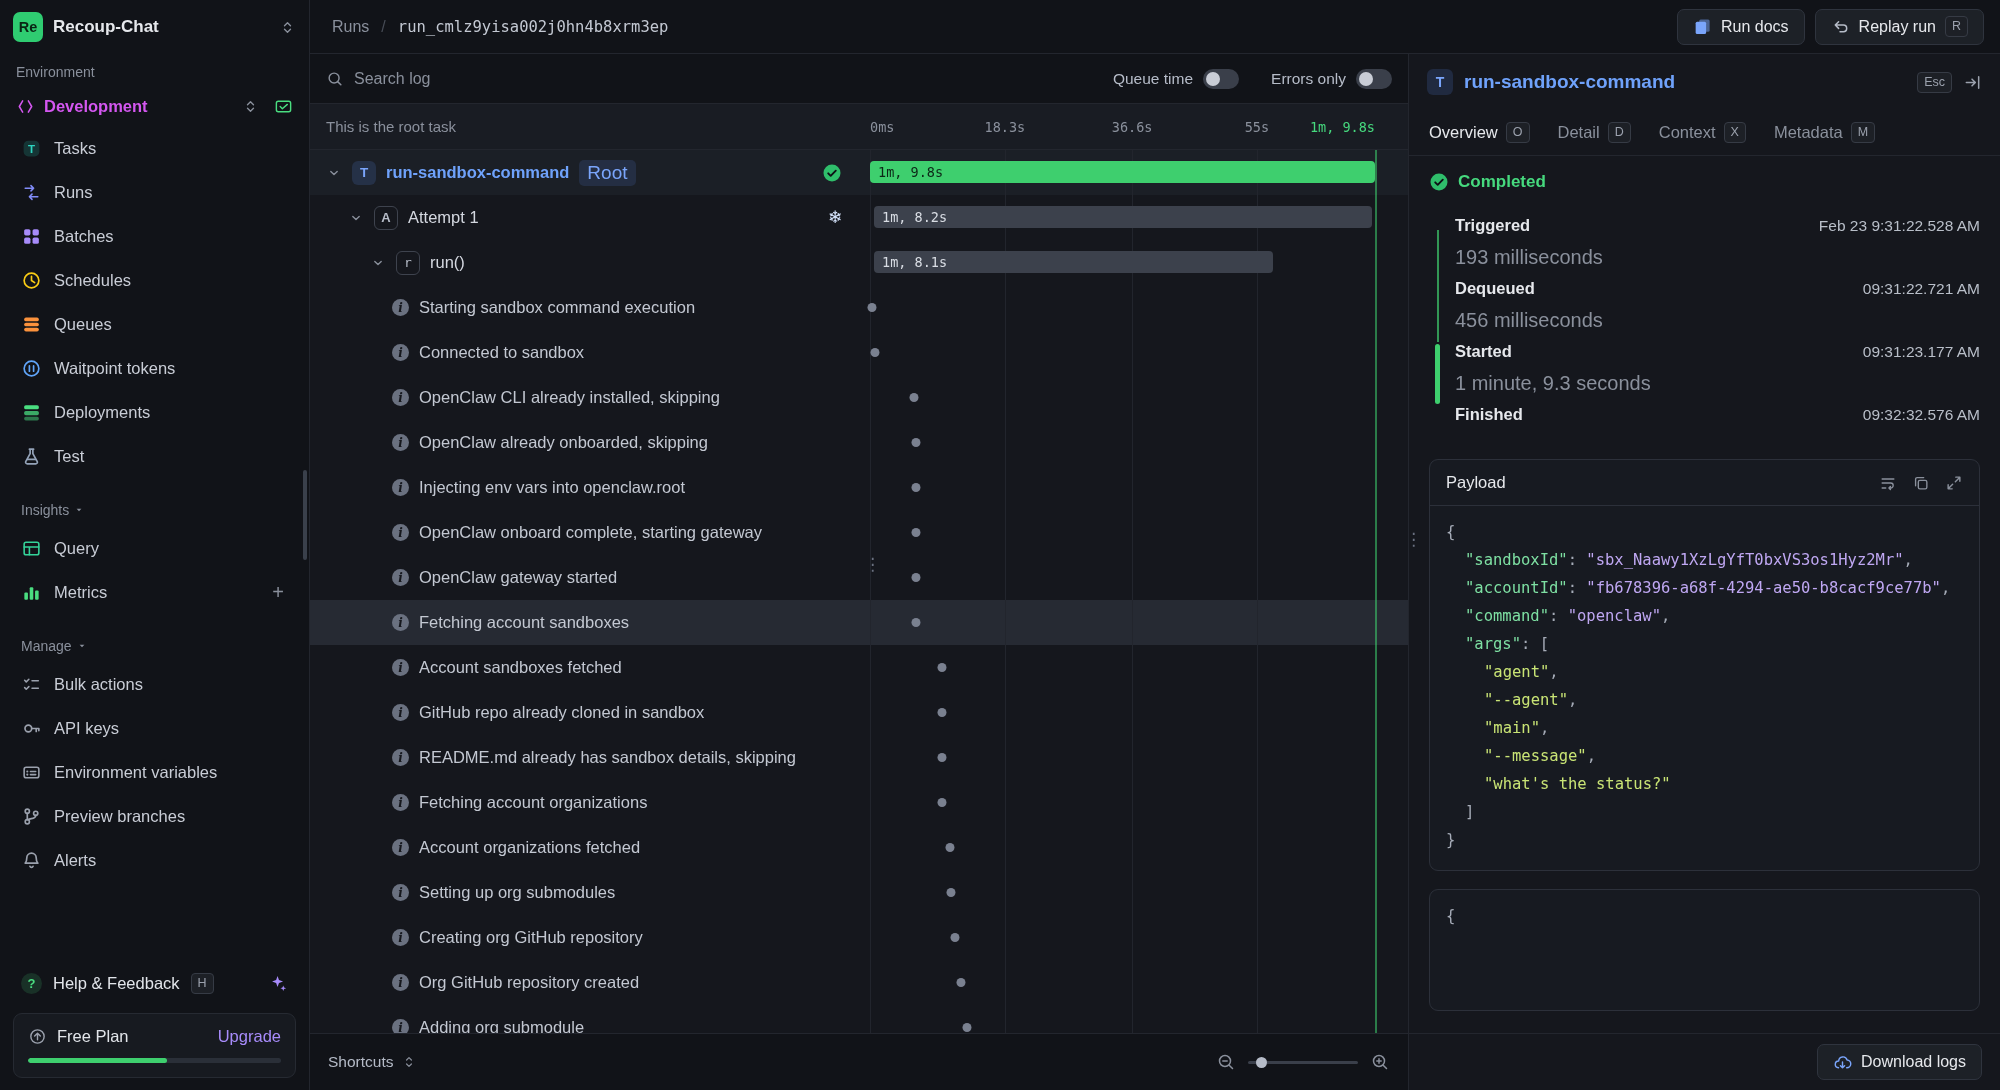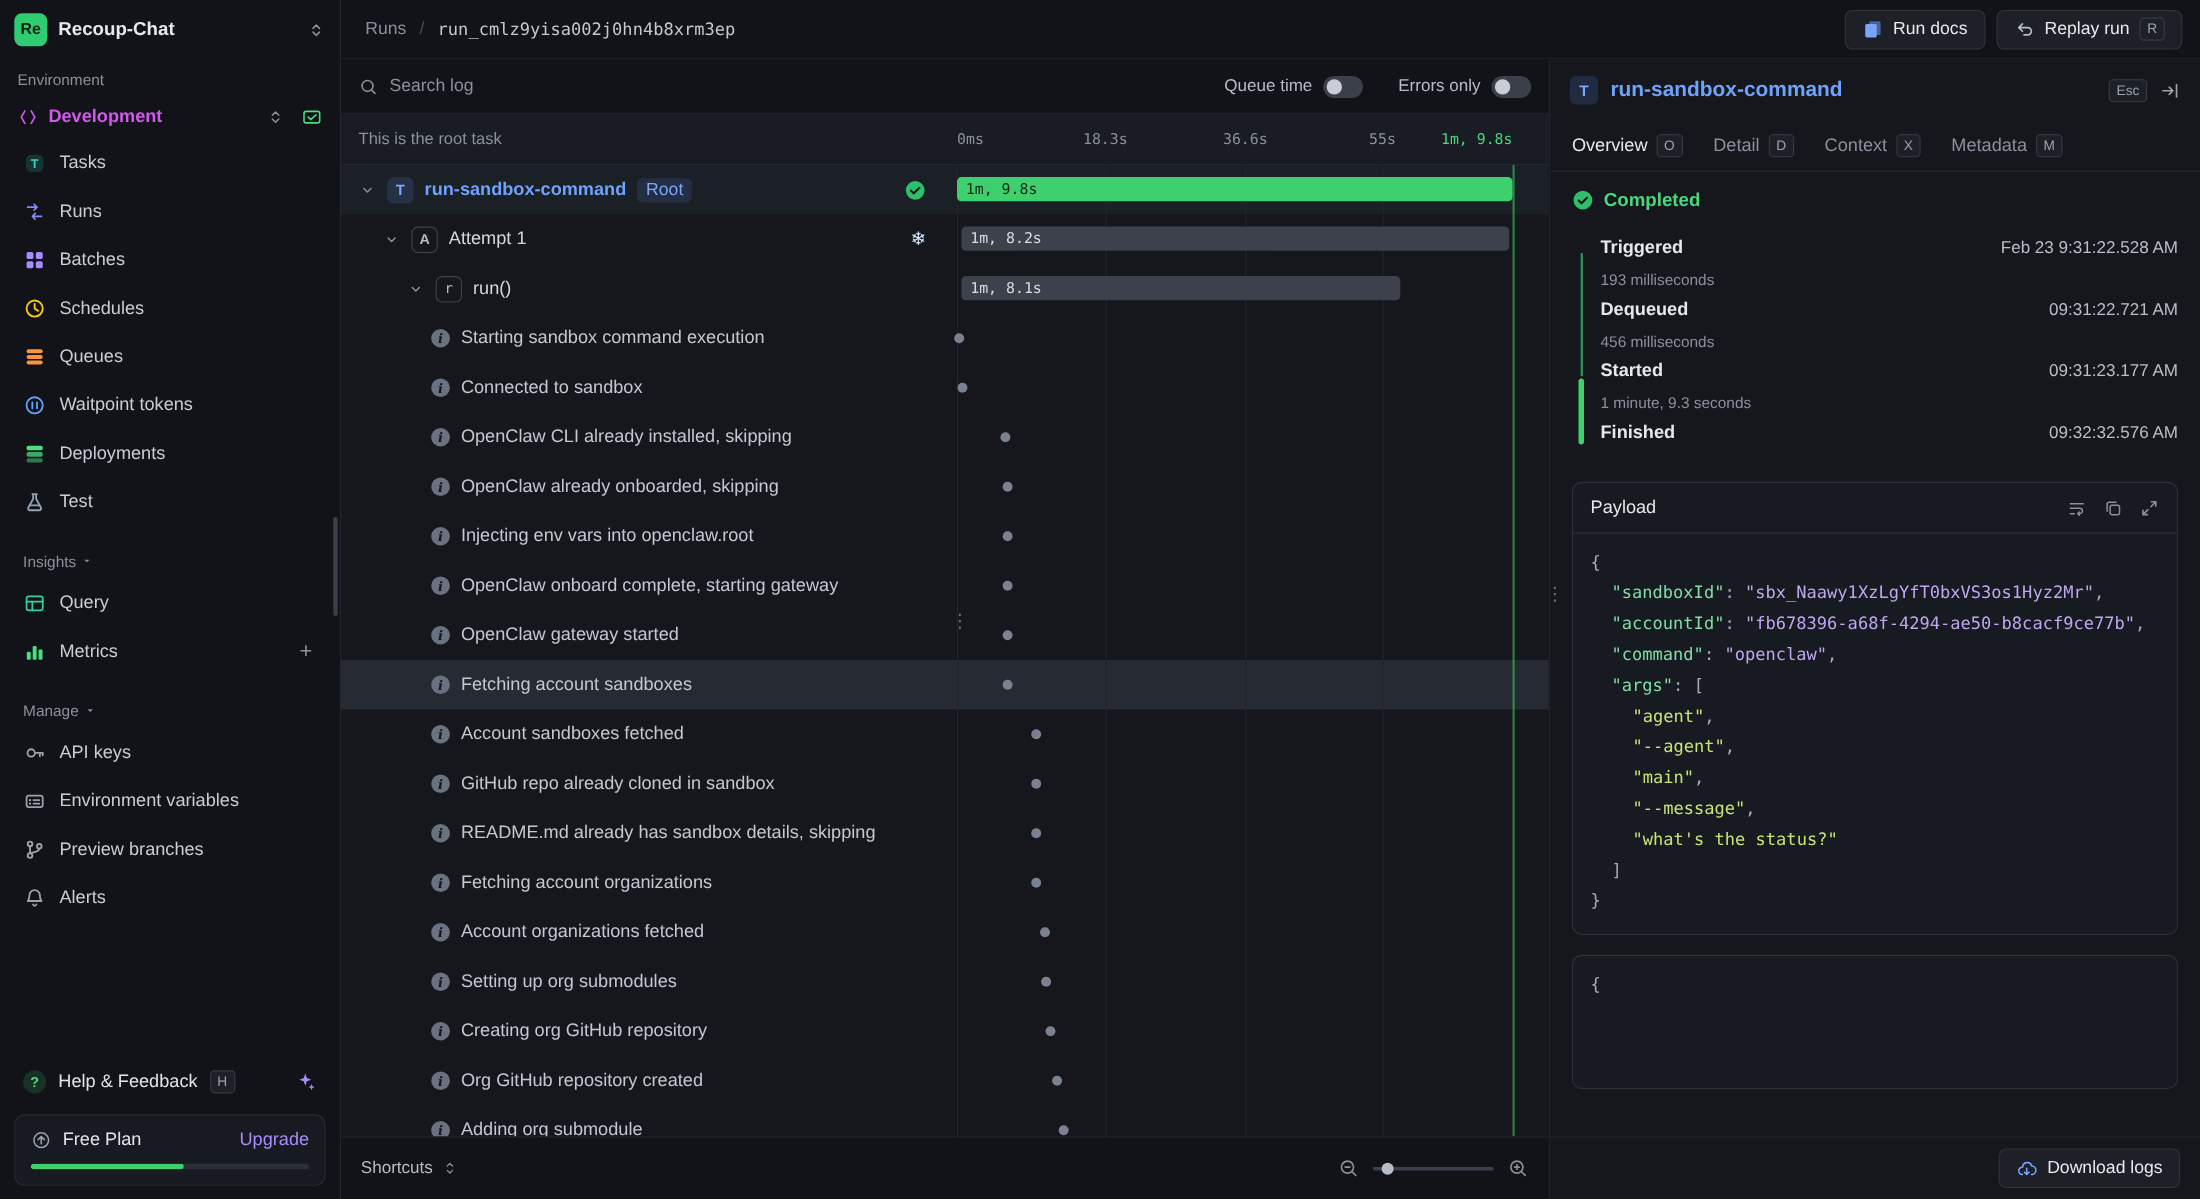--- a/index.html
+++ b/index.html
@@ -89,21 +89,21 @@
   .namecol{width:546px;flex:0 0 546px;display:flex;align-items:center;gap:10px;overflow:hidden;white-space:nowrap;height:100%}
   .chev{color:#8A909C;flex:0 0 16px}.chev svg{width:16px;height:16px}
   .row-ic{flex:0 0 auto}
   .ic-task{background:rgba(91,141,248,.16);color:var(--blue2);font-weight:bold;border-radius:6px;width:24px;height:24px;display:flex;align-items:center;justify-content:center;font-size:13.5px}
   .ic-attempt,.ic-fn{border:1.5px solid #3E434E;color:#B6BCC8;border-radius:6px;width:24px;height:24px;display:flex;align-items:center;justify-content:center;font-size:13px;font-weight:bold}
   .ic-fn{font-family:"DejaVu Sans Mono",monospace;font-weight:normal}
   .info-ic{width:17px;height:17px;border-radius:50%;background:#6A7180;color:#15171C;font:italic bold 12px "DejaVu Serif",serif;display:flex;align-items:center;justify-content:center}
   .row-label{font-size:16.5px;color:#C3C8D2}
   .row-label.t-blue{color:#6FA2FB;font-weight:bold}
   .row-label.t-light{color:#D4D8E0}
-  .root-badge{background:rgba(91,141,248,.14);color:var(--blue2);border-radius:5px;font-size:16px;padding:2px 8px}
+  .root-badge{background:rgba(91,141,248,.14);color:var(--blue2);border-radius:5px;font-size:19px;padding:2px 8px}
   .end-ic{margin-left:auto;margin-right:14px;flex:0 0 auto}
   .end-ic svg{width:20px;height:20px}
   .end-ic.snow{color:#D7E6FF;font-size:17px}
   .chartcol{flex:1;position:relative;z-index:2;height:100%}
   .bar{position:absolute;top:11px;height:22px;border-radius:4px;display:flex;align-items:center;padding-left:8px;font-family:"DejaVu Sans Mono",monospace;font-size:13.5px;white-space:nowrap;overflow:hidden}
   .bar.green{background:var(--green);color:#0D2817}
   .bar.gray{background:var(--bargray);color:#D9DDE4}
   .dot{position:absolute;top:18px;width:9px;height:9px;border-radius:50%;background:#7A8190;transform:translateX(-50%)}
   .logfooter{height:57px;flex:0 0 57px;border-top:1px solid var(--line);background:var(--bg);display:flex;align-items:center;padding:0 18px;gap:8px}
   .shortcuts-label{color:var(--txt2);font-size:15.5px}
@@ -127,21 +127,21 @@
   .status-row{display:flex;align-items:center;gap:9px;margin-bottom:24px}
   .status-row svg{width:20px;height:20px}
   .status-text{color:var(--green2);font-size:17px;font-weight:bold}
   .tl{position:relative;padding-left:26px;margin-bottom:30px}
   .rail-thin{position:absolute;left:8px;top:14px;width:2px;height:112px;background:var(--green);opacity:.7}
   .rail-thick{position:absolute;left:6px;top:128px;width:5px;height:60px;border-radius:3px;background:var(--green)}
   .tl-entry{min-height:24px}
   .tl-row{display:flex;justify-content:space-between;align-items:baseline;height:24px}
   .tl-label{font-weight:bold;font-size:16.5px;color:var(--txt)}
   .tl-value{font-size:15.5px;color:#B9BFC9}
-  .tl-dur{font-size:14px;color:var(--txt3);margin:6px 0 10px}
+  .tl-dur{font-size:20px;color:var(--txt3);margin:6px 0 10px}
   .card{border:1px solid var(--line2);border-radius:9px;background:var(--card);overflow:hidden}
   .card + .card{margin-top:18px}
   .card-head{height:46px;display:flex;align-items:center;padding:0 16px;border-bottom:1px solid var(--line2)}
   .card-title{font-size:16.5px;color:var(--txt);flex:1}
   .card-tools{display:flex;gap:15px;color:#8A909C}
   .card-tools .icon{cursor:pointer}
   .card-tools svg{width:18px;height:18px}
   .code{padding:12px 16px 16px;font-family:"DejaVu Sans Mono",monospace;font-size:15.5px;line-height:28px;white-space:nowrap}
   .code-out{min-height:120px}
   .tk-p{color:var(--jpun)} .tk-k{color:var(--jkey)} .tk-s{color:var(--jstr)} .tk-a{color:var(--jarg)}
@@ -291,20 +291,28 @@
         </div>
       </nav>
 
     <div class="section-label">
       <span>Manage</span>
       <svg viewBox="0 0 20 20">
           <path d="M6 8l4 4 4-4z"></path>
         </svg>
     </div>
     <nav class="nav" id="nav-manage">
+        <div class="nav-item">
+    <span class="icon nav-ic" style="color: rgb(155, 161, 173);">
+            <svg viewBox="0 0 20 20" fill="none" stroke="currentColor" stroke-linecap="round" stroke-linejoin="round" stroke-width="1.5">
+              <path d="M3.5 6 5 7.5 7.5 5M3.5 13 5 14.5 7.5 12M10.5 6.5h6M10.5 13.5h6"></path>
+            </svg>
+          </span>
+    <span class="nav-label">Bulk actions</span>
+  </div>
         <div class="nav-item">
     <span class="icon nav-ic" style="color: rgb(155, 161, 173);">
             <svg viewBox="0 0 20 20" fill="none" stroke="currentColor" stroke-linecap="round" stroke-linejoin="round" stroke-width="1.6">
               <circle cx="7" cy="10" r="3.2"></circle>
               <path d="M10.2 10H17M14.5 10v2.8M17 10v2"></path>
             </svg>
           </span>
     <span class="nav-label">API keys</span>
   </div>
         <div class="nav-item">

